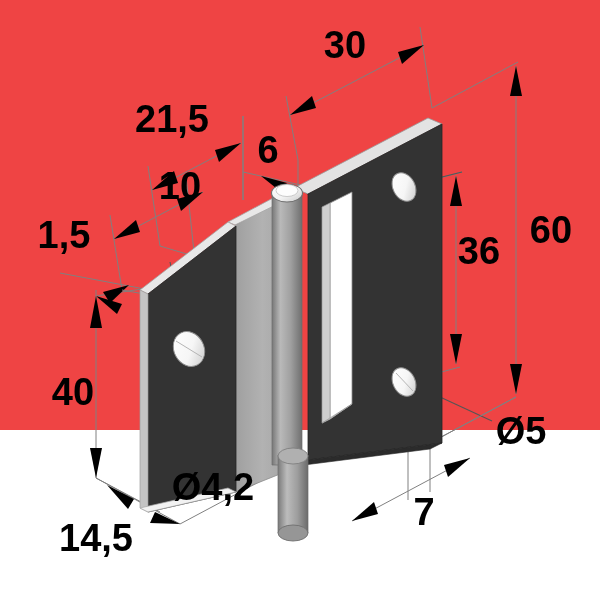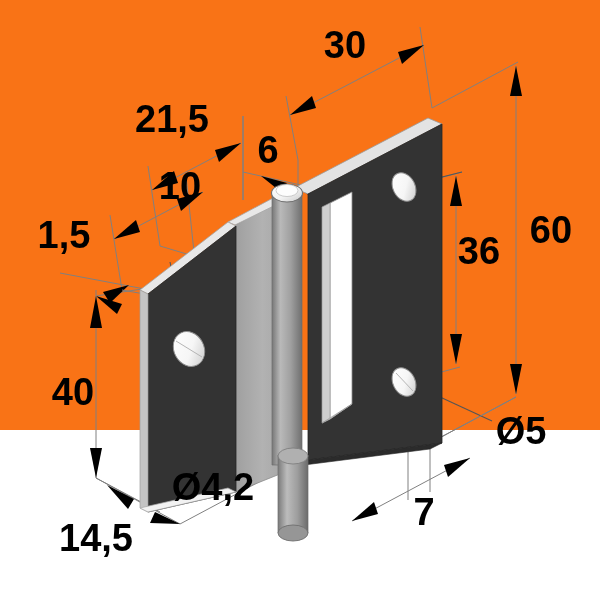--- a/index.html
+++ b/index.html
@@ -5,21 +5,21 @@
 <style>
   html,body{margin:0;padding:0;background:#ffffff;}
   body{
     width:600px;height:596px;
     font-family:"Liberation Sans","DejaVu Sans",sans-serif;
     overflow:hidden;
     position:relative;
   }
   #drawing-root{
     position:absolute;left:0;top:0;width:600px;height:430px;
-    background:#f97316;
+    background:#ef4444;
   }
   svg#cad{display:block;width:600px;height:596px;}
   .dim-text{
     font-family:"Liberation Sans","DejaVu Sans",sans-serif;
     font-weight:700;
     fill:#000000;
     font-size:38px;
     letter-spacing:0px;
   }
   .thin{stroke:#808080;stroke-width:1;fill:none;}

